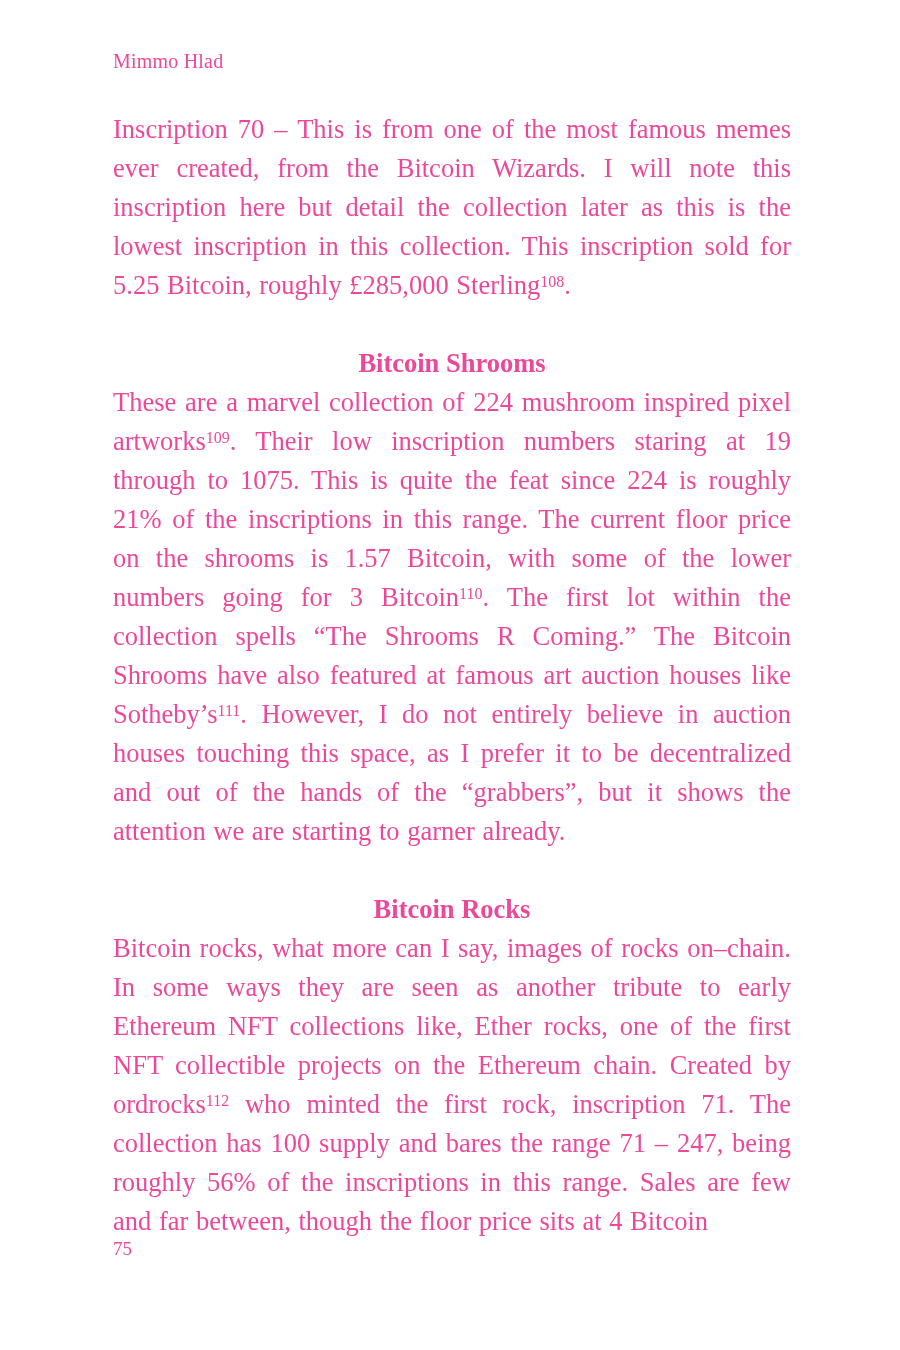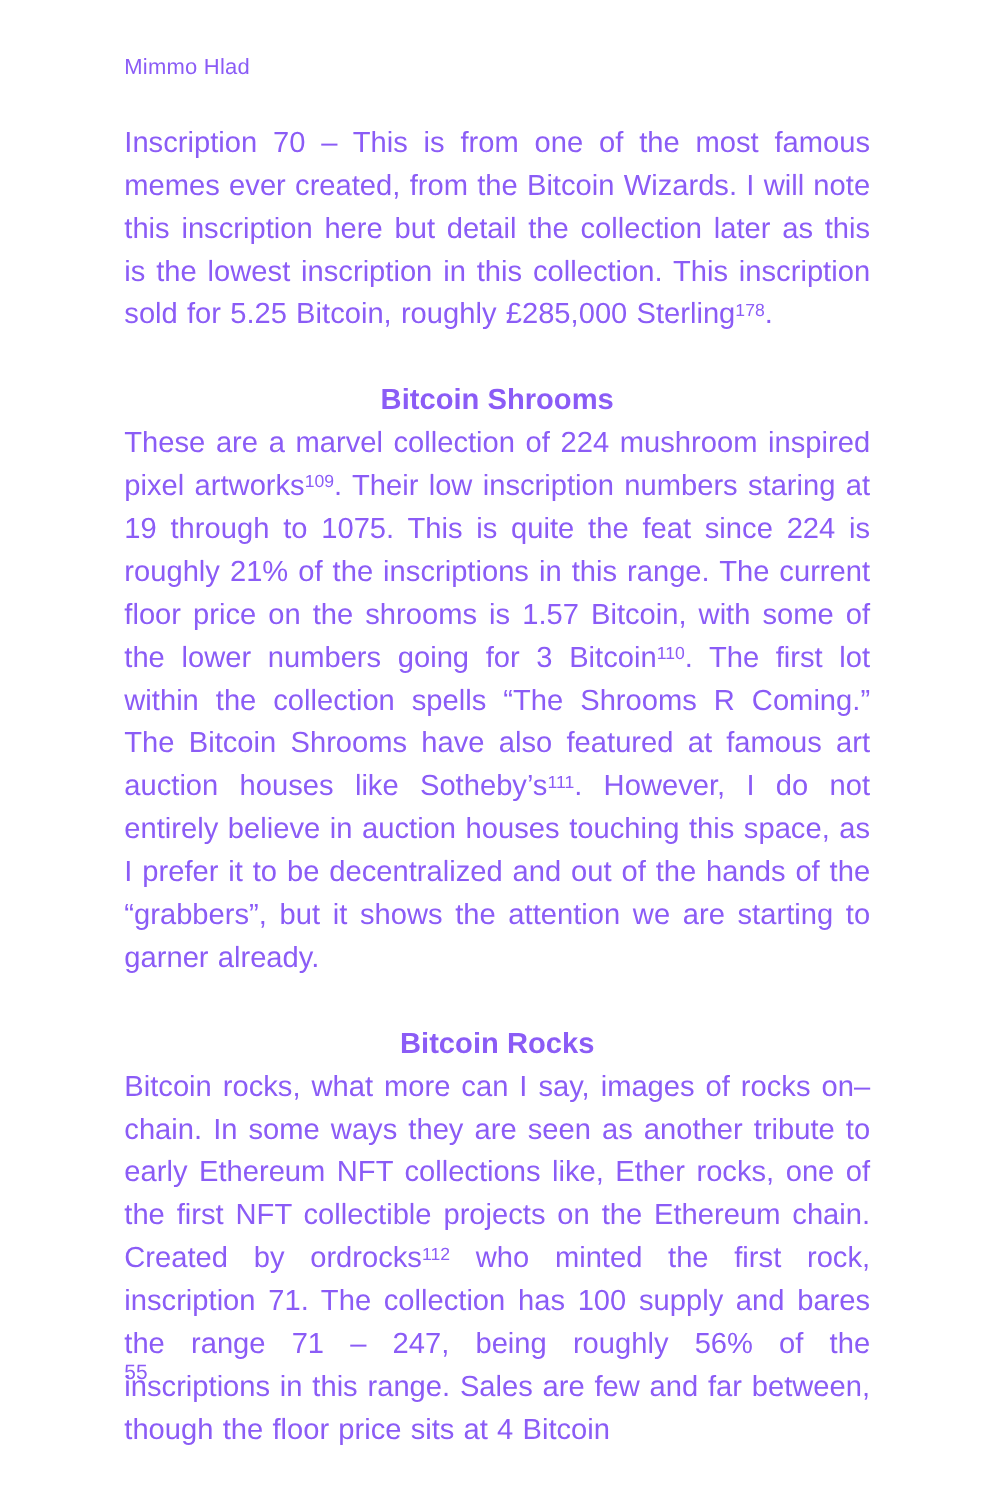--- a/index.html
+++ b/index.html
@@ -6,22 +6,22 @@
     margin: 0;
     padding: 0;
     background: #ffffff;
   }
   .page {
     position: relative;
     width: 856px;
     height: 1350px;
     background: #ffffff;
     overflow: hidden;
-    font-family: Liberation Sans, sans-serif;
-    color: #8b5cf6;
+    font-family: Liberation Serif, serif;
+    color: #ec4899;
   }
   .running-header {
     position: absolute;
     left: 113px;
     top: 49px;
     font-size: 20px;
     line-height: 24px;
     letter-spacing: 0.2px;
   }
   .content {
@@ -60,21 +60,21 @@
     line-height: 22px;
   }
 </style>
 </head>
 <body>
 
 <div class="page">
   <div class="running-header">Mimmo Hlad</div>
 
   <main class="content">
-      <p class="para">Inscription 70 – This is from one of the most famous memes ever created, from the Bitcoin Wizards. I will note this inscription here but detail the collection later as this is the lowest inscription in this collection. This inscription sold for 5.25 Bitcoin, roughly £285,000 Sterling<sup class="fnref">178</sup>.</p>
+      <p class="para">Inscription 70 – This is from one of the most famous memes ever created, from the Bitcoin Wizards. I will note this inscription here but detail the collection later as this is the lowest inscription in this collection. This inscription sold for 5.25 Bitcoin, roughly £285,000 Sterling<sup class="fnref">108</sup>.</p>
       <h2 class="heading">Bitcoin Shrooms</h2>
       <p class="para">These are a marvel collection of 224 mushroom inspired pixel artworks<sup class="fnref">109</sup>. Their low inscription numbers staring at 19 through to 1075. This is quite the feat since 224 is roughly 21% of the inscriptions in this range. The current floor price on the shrooms is 1.57 Bitcoin, with some of the lower numbers going for 3 Bitcoin<sup class="fnref">110</sup>. The first lot within the collection spells “The Shrooms R Coming.” The Bitcoin Shrooms have also featured at famous art auction houses like Sotheby’s<sup class="fnref">111</sup>. However, I do not entirely believe in auction houses touching this space, as I prefer it to be decentralized and out of the hands of the “grabbers”, but it shows the attention we are starting to garner already.</p>
       <h2 class="heading">Bitcoin Rocks</h2>
       <p class="para">Bitcoin rocks, what more can I say, images of rocks on–chain. In some ways they are seen as another tribute to early Ethereum NFT collections like, Ether rocks, one of the first NFT collectible projects on the Ethereum chain. Created by ordrocks<sup class="fnref">112</sup> who minted the first rock, inscription 71. The collection has 100 supply and bares the range 71 – 247, being roughly 56% of the inscriptions in this range. Sales are few and far between, though the floor price sits at 4 Bitcoin</p>
     </main>
 
-  <div class="page-number">55</div>
+  <div class="page-number">75</div>
 </div>
 
 </body></html>

